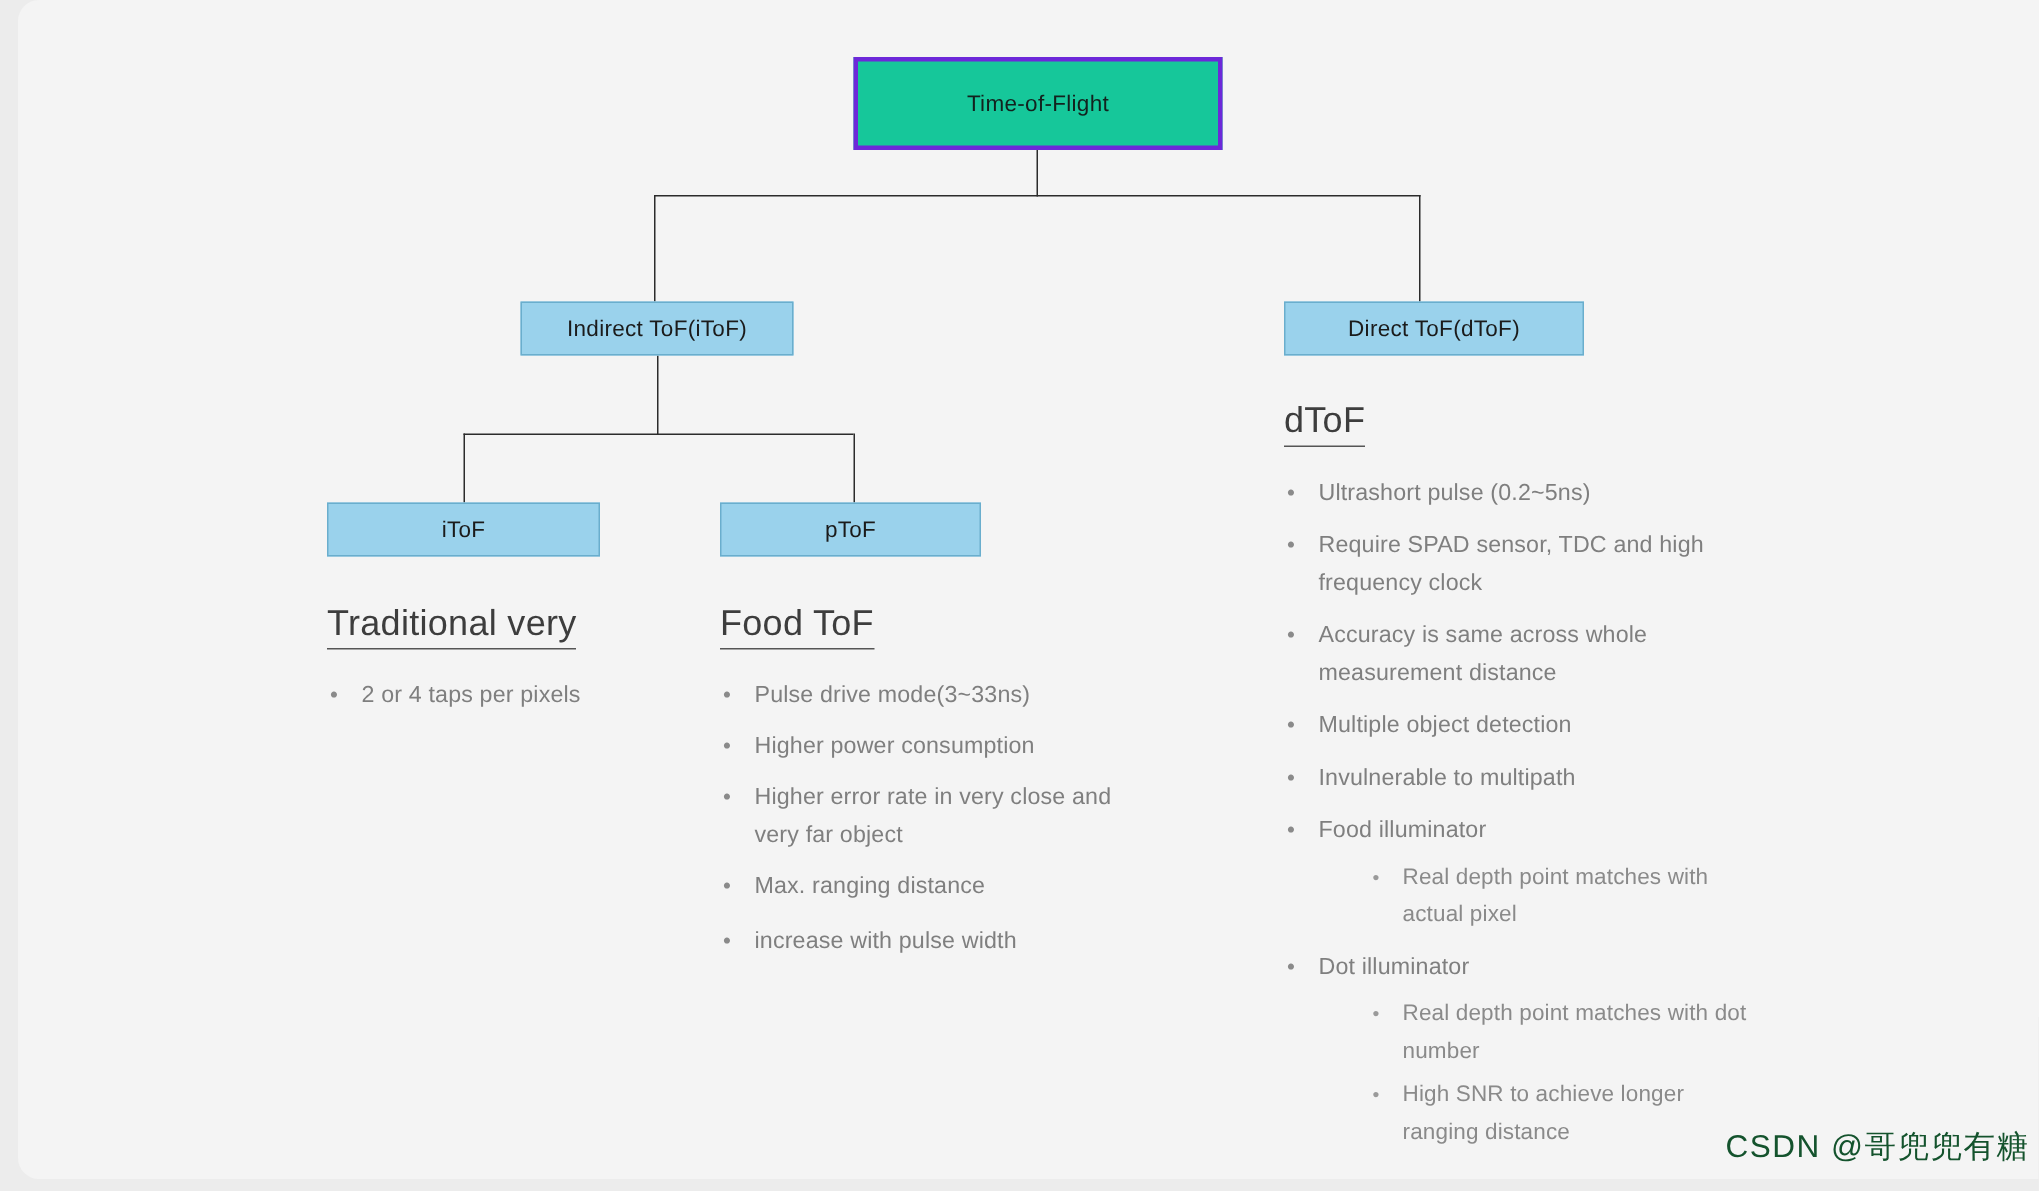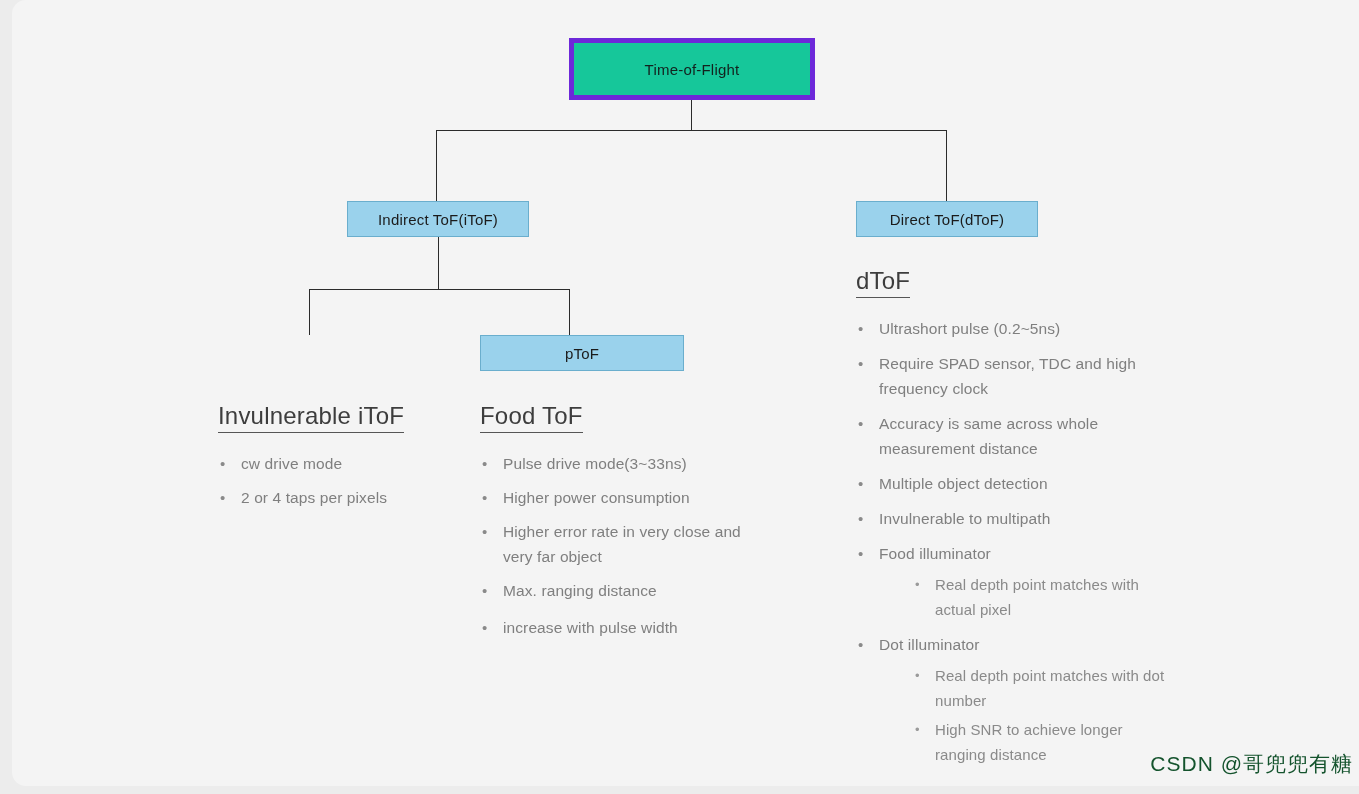--- a/index.html
+++ b/index.html
@@ -41,34 +41,34 @@
     display: flex;
     align-items: center;
     justify-content: center;
     font-size: 15px;
     letter-spacing: 0.2px;
     color: #1b1b1b;
     white-space: nowrap;
   }
   .node.root {
     background: #16c79a;
-    border: 5px solid #6d28d9;
+    border: 3px solid #6d28d9;
     color: #13221e;
   }
   .node.blue {
     background: #9ad2ec;
     border: 1px solid #6aaecd;
     color: #1b1b1b;
   }
 
   #node-root   { left: 557px; top: 38px;  width: 246px; height: 62px; }
   #node-itof   { left: 335px; top: 201px; width: 182px; height: 36px; }
-  #node-dtof   { left: 844px; top: 201px; width: 182px; height: 36px; }
+  #node-dtof   { left: 844px; top: 201px; width: 200px; height: 36px; }
   #node-itof2  { left: 206px; top: 335px; width: 182px; height: 36px; }
-  #node-ptof   { left: 468px; top: 335px; width: 204px; height: 36px; }
+  #node-ptof   { left: 468px; top: 335px; width: 174px; height: 36px; }
 
   
   .edge {
     position: absolute;
     background: #2b2b2b;
   }
   .edge.v { width: 1px; }
   .edge.h { height: 1px; }
 
   
@@ -182,29 +182,27 @@
     <div class="edge h" id="e-bus-2"></div>
     <div class="edge v" id="e-drop-a"></div>
     <div class="edge v" id="e-drop-b"></div>
 
     <div class="node root" id="node-root">Time-of-Flight</div>
 
     <div class="node blue" id="node-itof">Indirect ToF(iToF)</div>
 
     <div class="node blue" id="node-dtof">Direct ToF(dToF)</div>
 
+    <div class="node blue" id="node-itof2">iToF</div>
 
     <div class="node blue" id="node-ptof">pToF</div>
 
     <div class="col" id="col-left">
-      <div class="col-title">Invulnerable iToF</div>
+      <div class="col-title">Traditional very</div>
       <ul class="blist">
-        <li>
-          <span class="btxt">cw drive mode</span>
-        </li>
         <li>
           <span class="btxt">2 or 4 taps per pixels</span>
         </li>
       </ul>
     </div>
 
     <div class="col" id="col-mid">
       <div class="col-title">Food ToF</div>
       <ul class="blist">
         <li>

